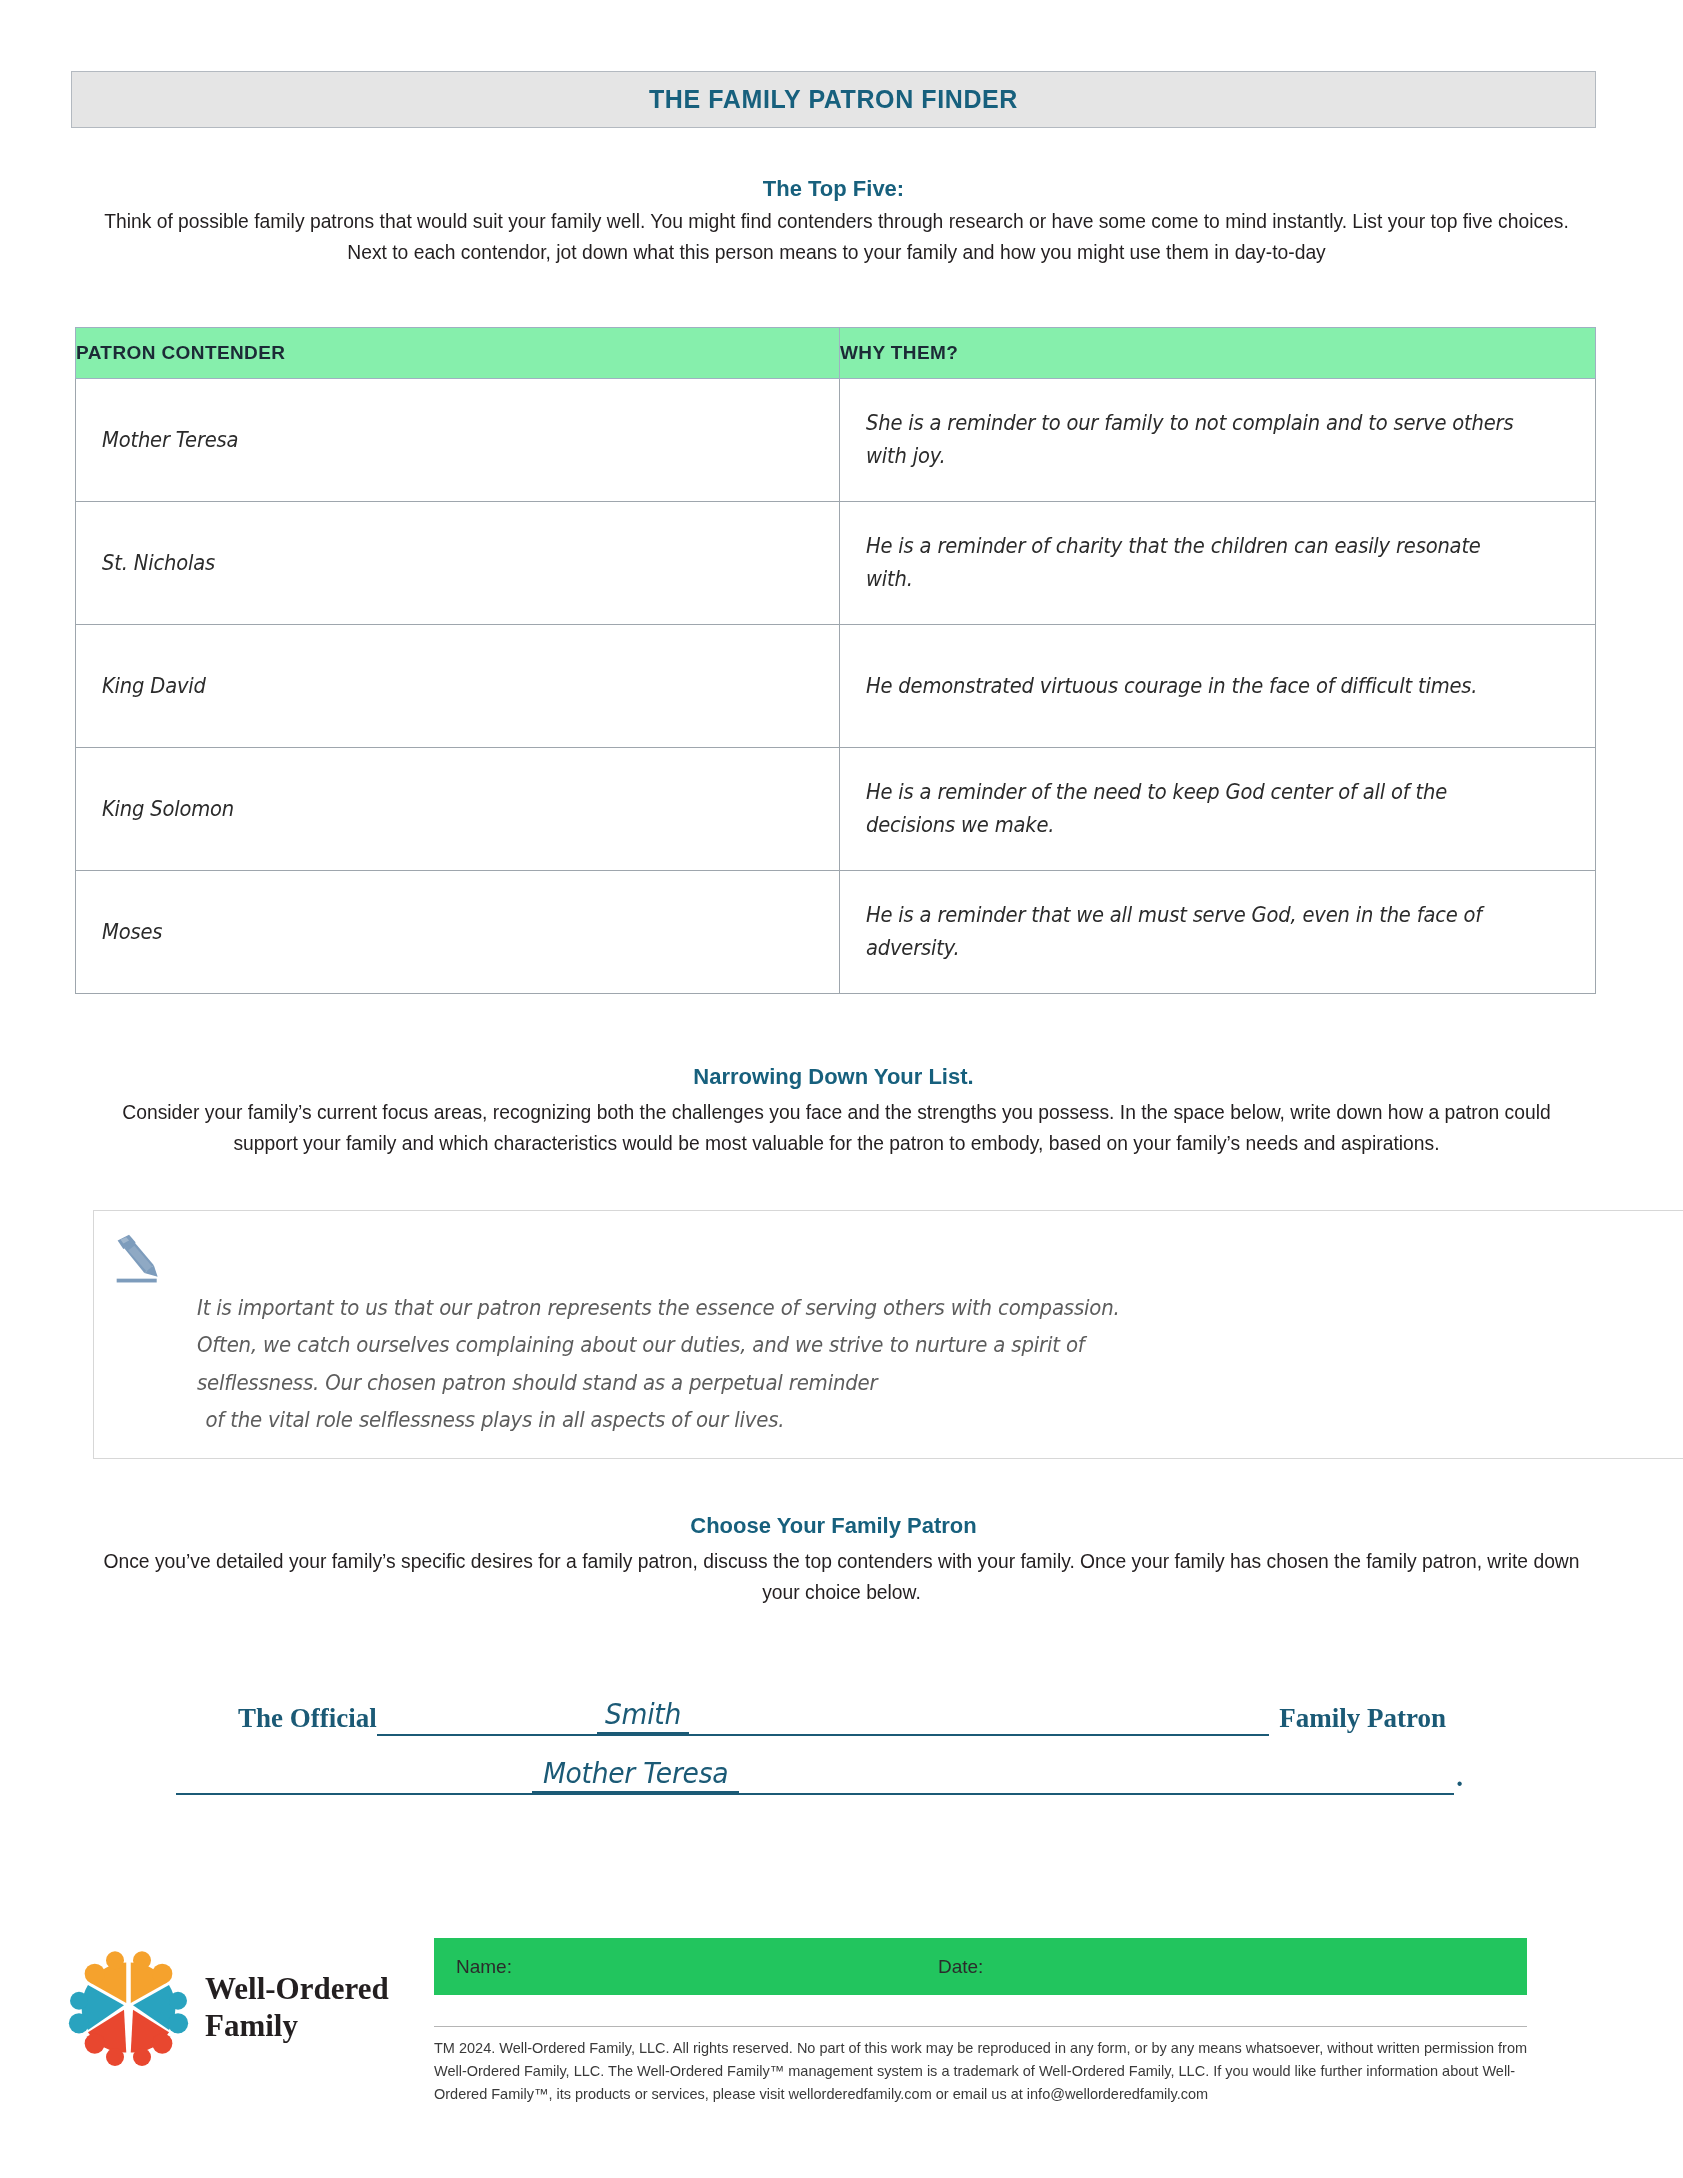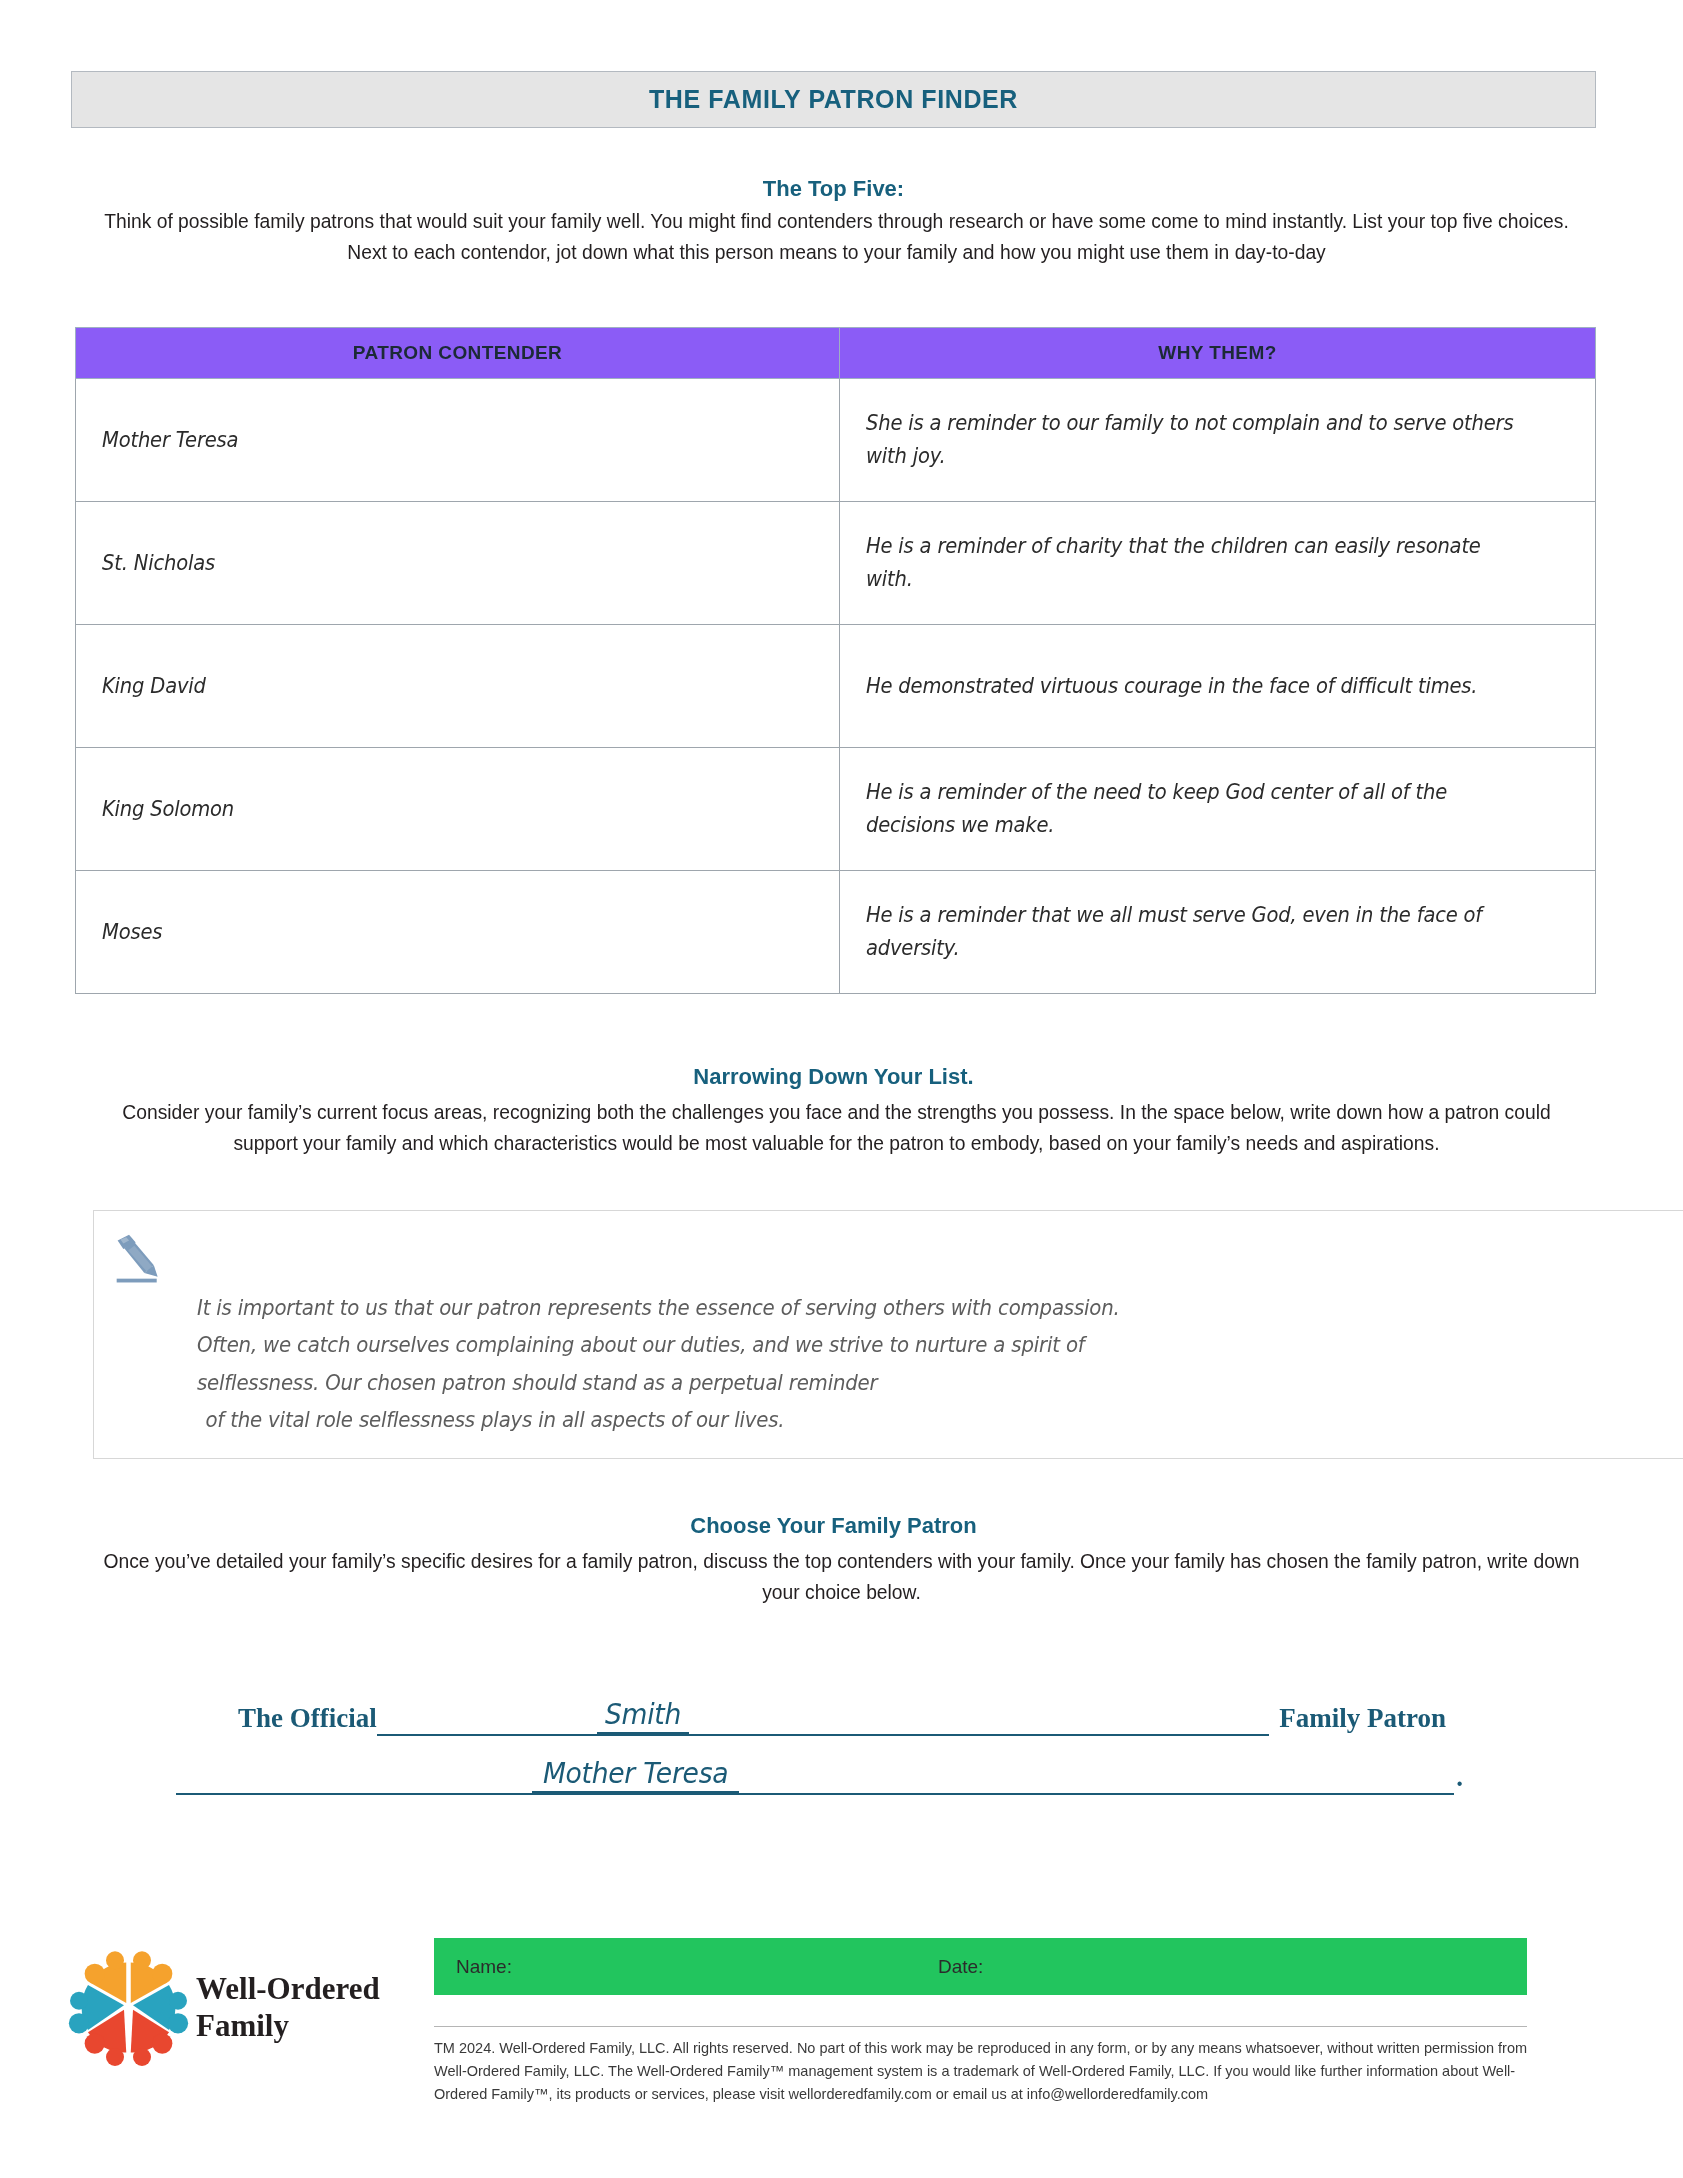--- a/index.html
+++ b/index.html
@@ -61,28 +61,28 @@
 
   
   .patron-table {
     position: absolute;
     left: 75px; top: 327px;
     width: 1521px;
     border-collapse: collapse;
     table-layout: fixed;
   }
   .patron-table th {
-    background: #8b5cf6;
+    background: #86efac;
     border: 1px solid #9fb0c2;
     height: 51px;
     color: #1c2a36;
     font-size: 19px;
     font-weight: bold;
     letter-spacing: 0.4px;
-    text-align: center;
+    text-align: left;
     vertical-align: middle;
   }
   .patron-table td {
     border: 1px solid #9ea6ad;
     height: 123px;
     vertical-align: middle;
     padding: 8px 26px;
   }
   .col-contender { width: 764px; }
   .col-why { width: 756px; }
@@ -194,21 +194,21 @@
   }
   .decl-period { font-size: 27px; padding-bottom: 2px; padding-left: 2px; }
 
   
   .logo-wrap {
     position: absolute;
     left: 61px; top: 1933px;
     width: 337px; height: 149px;
     display: flex;
     align-items: center;
-    gap: 0;
+    gap: 9px;
   }
   .logo-mark { width: 135px; height: 135px; flex: 0 0 135px; }
   .logo-word {
     font-family: "Liberation Serif", serif;
     font-weight: bold;
     font-size: 31px;
     color: #231f20;
     line-height: 1.18;
   }
 

